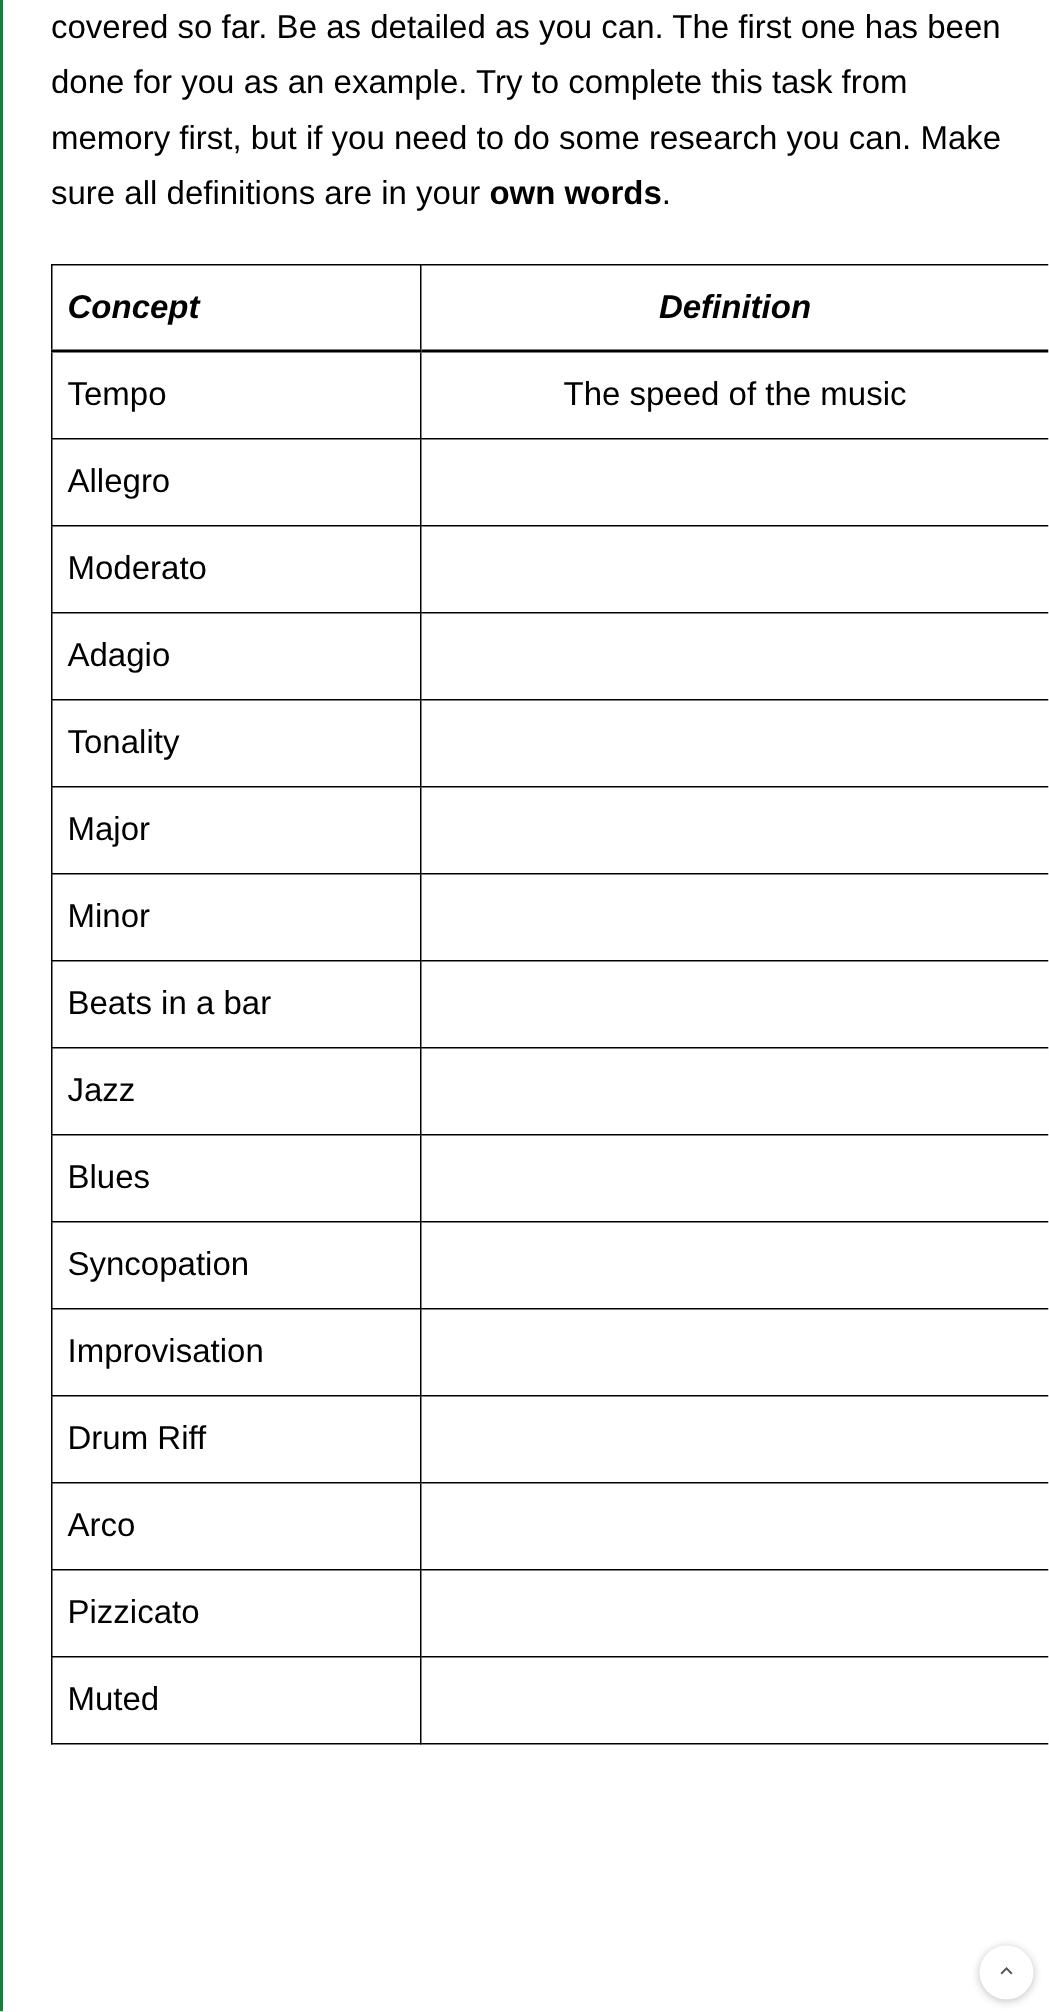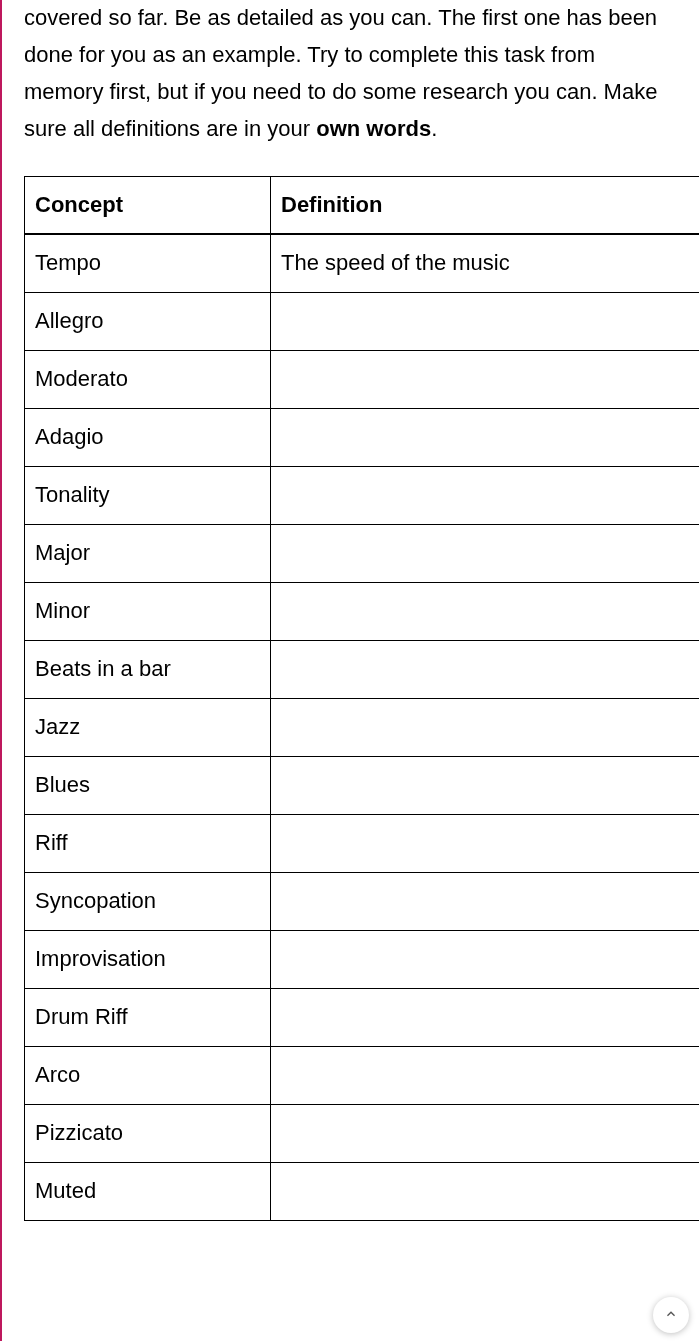--- a/index.html
+++ b/index.html
@@ -11,21 +11,22 @@
     font-family: "Comic Sans MS", "Comic Sans", cursive, sans-serif;
     font-size: 22px;
     color: #000;
     background: #fff;
     width: 699px;
     height: 1341px;
     overflow: hidden;
     position: relative;
   }
   .page-border {
-    border-left: 2px solid #be185d;
+    border-left: 2px solid #15803d;
+    padding-left: 10px;
     height: 100%;
   }
   .instructions {
     padding: 0 22px 28px 22px;
     line-height: 1.68;
     font-size: 22px;
   }
   .instructions .bold {
     font-weight: bold;
   }
@@ -47,24 +48,26 @@
     text-align: left;
     vertical-align: middle;
     font-size: 22px;
     line-height: 1.3;
     height: 58px;
     font-weight: normal;
   }
   th {
     font-weight: bold;
     border-bottom: 2.5px solid #000;
+    font-style: italic;
   }
   
   th:last-child, td:last-child {
     border-right: none;
+    text-align: center;
   }
   .scroll-indicator {
     position: absolute;
     bottom: 8px;
     right: 10px;
     width: 36px;
     height: 36px;
     border-radius: 50%;
     background: #fff;
     box-shadow: 0 1px 6px rgba(0,0,0,0.25);
@@ -133,24 +136,20 @@
       </tr>
       <tr>
         <td>Jazz</td>
         <td></td>
       </tr>
       <tr>
         <td>Blues</td>
         <td></td>
       </tr>
       <tr>
-        <td>Riff</td>
-        <td></td>
-      </tr>
-      <tr>
         <td>Syncopation</td>
         <td></td>
       </tr>
       <tr>
         <td>Improvisation</td>
         <td></td>
       </tr>
       <tr>
         <td>Drum Riff</td>
         <td></td>

